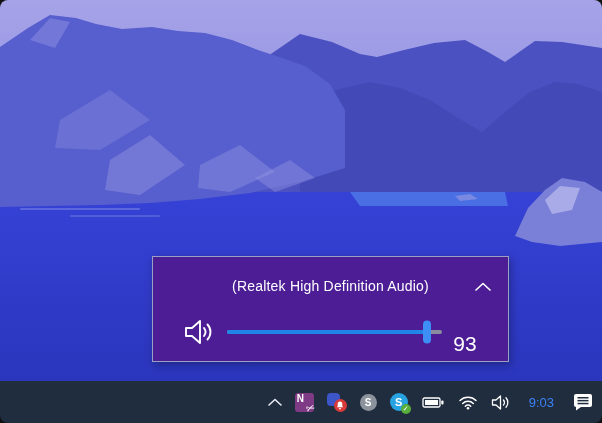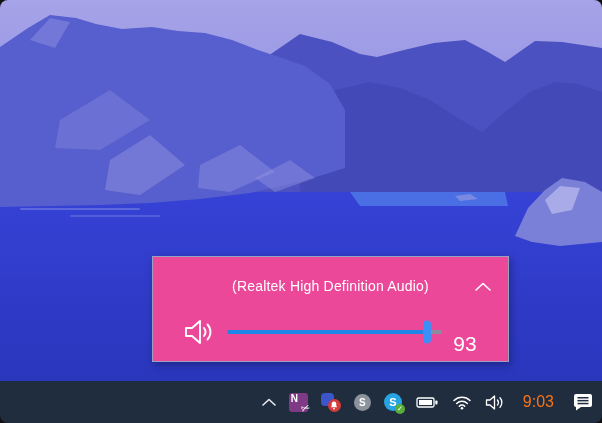--- a/index.html
+++ b/index.html
@@ -7,21 +7,21 @@
     position:relative;width:602px;height:423px;overflow:hidden;
     border-radius:8px;
     font-family:"Liberation Sans","DejaVu Sans",sans-serif;
     -webkit-font-smoothing:antialiased;
   }
   .wallpaper{position:absolute;top:0;left:0;width:602px;height:381px;display:block;}
 
   
   .flyout{
     position:absolute;left:152px;top:256px;width:357px;height:106px;
-    background:#ec4899;border:1px solid #9aa1c0;box-sizing:border-box;
+    background:#4c1d95;border:1px solid #9aa1c0;box-sizing:border-box;
     box-shadow:2px 3px 8px rgba(10,12,40,.35);
   }
   .flyout-header{
     position:absolute;top:21px;left:0;right:0;text-align:center;
     color:#ffffff;font-size:14px;letter-spacing:.2px;
   }
   .flyout-chevron{position:absolute;top:25px;right:17px;width:16px;height:10px;cursor:pointer;}
   .flyout-row{
     position:absolute;top:57px;left:30px;right:20px;height:36px;
     display:flex;align-items:center;
@@ -41,21 +41,21 @@
 
   
   .taskbar{
     position:absolute;left:0;bottom:0;width:602px;height:42px;background:#202d3e;
   }
   .tray{
     position:absolute;right:0;top:0;height:42px;display:flex;align-items:center;
     gap:13px;padding-right:9px;
   }
   .tray-item{display:flex;align-items:center;justify-content:center;flex:0 0 auto;cursor:pointer;}
-  .clock{color:#f97316;font-size:16px;margin:0 6px 0 4px;cursor:pointer;}
+  .clock{color:#3b82f6;font-size:13px;margin:0 6px 0 4px;cursor:pointer;}
 
   .onenote-clip{
     position:relative;width:19px;height:19px;border-radius:3px;background:#7e3a84;
   }
   .onenote-clip .n{position:absolute;left:2px;top:0px;color:#fff;font-size:10px;font-weight:bold;}
   .onenote-clip .scissors{position:absolute;right:-2px;bottom:-3px;color:#fff;font-size:11px;transform:rotate(-20deg);}
 
   .alert-app{position:relative;width:20px;height:20px;}
   .alert-app .blob{position:absolute;left:0;top:1px;width:13px;height:13px;border-radius:4px 4px 2px 4px;background:#3c55c8;}
   .alert-app .badge{

